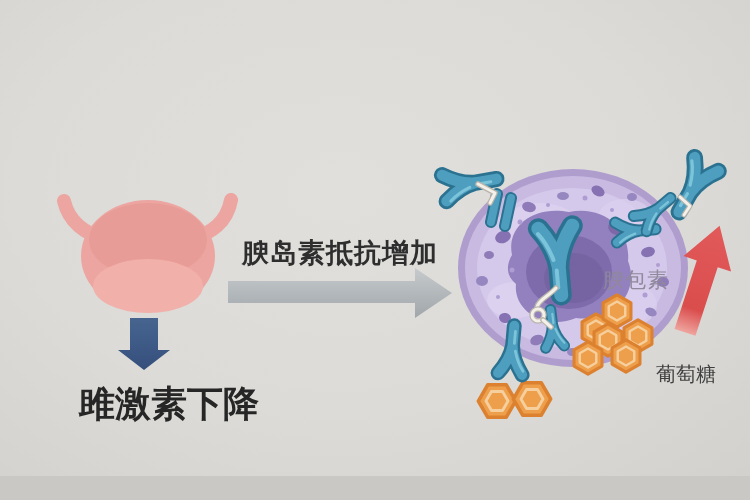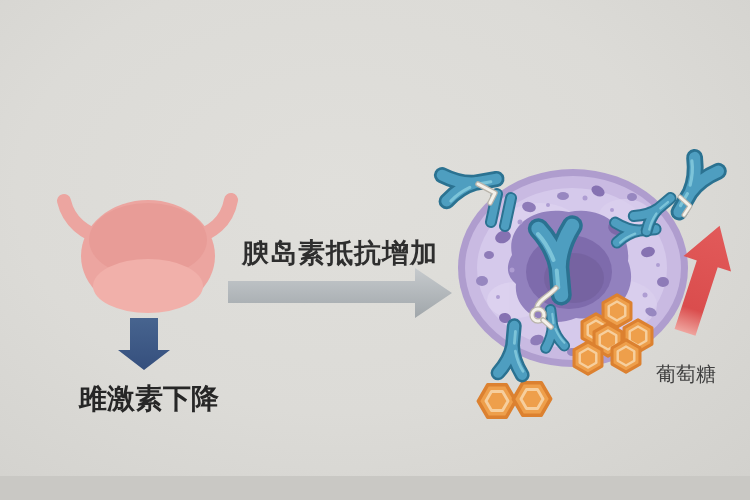--- a/index.html
+++ b/index.html
@@ -3,21 +3,21 @@
 <meta charset="utf-8">
 <style>
   html,body{margin:0;padding:0;background:#c9c8c4;}
   .canvas{
     position:relative;width:750px;height:476px;overflow:hidden;
     background:radial-gradient(ellipse at 45% 40%, #e0dfdb 0%, #dcdbd7 55%, #d2d1cd 100%);
     font-family:"Liberation Sans","DejaVu Sans",sans-serif;
   }
   .lbl{position:absolute;white-space:nowrap;line-height:1.1;}
   .lbl-title{font-size:27px;font-weight:700;color:#2e2e2e;letter-spacing:1px;}
-  .lbl-estrogen{font-size:28px;font-weight:700;color:#262626;letter-spacing:0px;}
+  .lbl-estrogen{font-size:36px;font-weight:700;color:#262626;letter-spacing:0px;}
   .lbl-receptor{font-size:21px;font-weight:500;color:#90889b;letter-spacing:1px;}
   .lbl-insulin{font-size:21px;font-weight:500;color:#4a4a4a;letter-spacing:2px;}
   .lbl-glucose{font-size:20px;font-weight:500;color:#3f3f3f;letter-spacing:0px;}
   .lbl-result{font-size:27px;font-weight:700;color:#1c1c1c;letter-spacing:1px;}
   svg{position:absolute;left:0;top:0;}
 </style>
 </head>
 <body>
 
 <div class="canvas">
@@ -151,17 +151,18 @@
       <path d="M543 320 L551 327" fill="none" stroke="#f4f1ea" stroke-width="3" stroke-linecap="round"></path>
       <path d="M680 197 L690 206 L684 215" fill="none" stroke="#b9b4ab" stroke-width="5" stroke-linecap="round" stroke-linejoin="round"></path>
       <path d="M680 197 L690 206 L684 215" fill="none" stroke="#f4f1ea" stroke-width="2.8" stroke-linecap="round" stroke-linejoin="round"></path>
     </g>
   </svg>
 
   <div class="lbl lbl-title" style="left:242px;top:239px;">腴岛素抵抗增加</div>
 
   <div class="lbl lbl-estrogen" style="left:79px;top:384px;">雎激素下降</div>
 
+  <div class="lbl lbl-receptor" style="left:603px;top:268px;">腴包素</div>
 
 
   <div class="lbl lbl-glucose" style="left:656px;top:345px;margin-top:18px;">葡萄糖</div>
 
 </div>
 
 </body></html>

